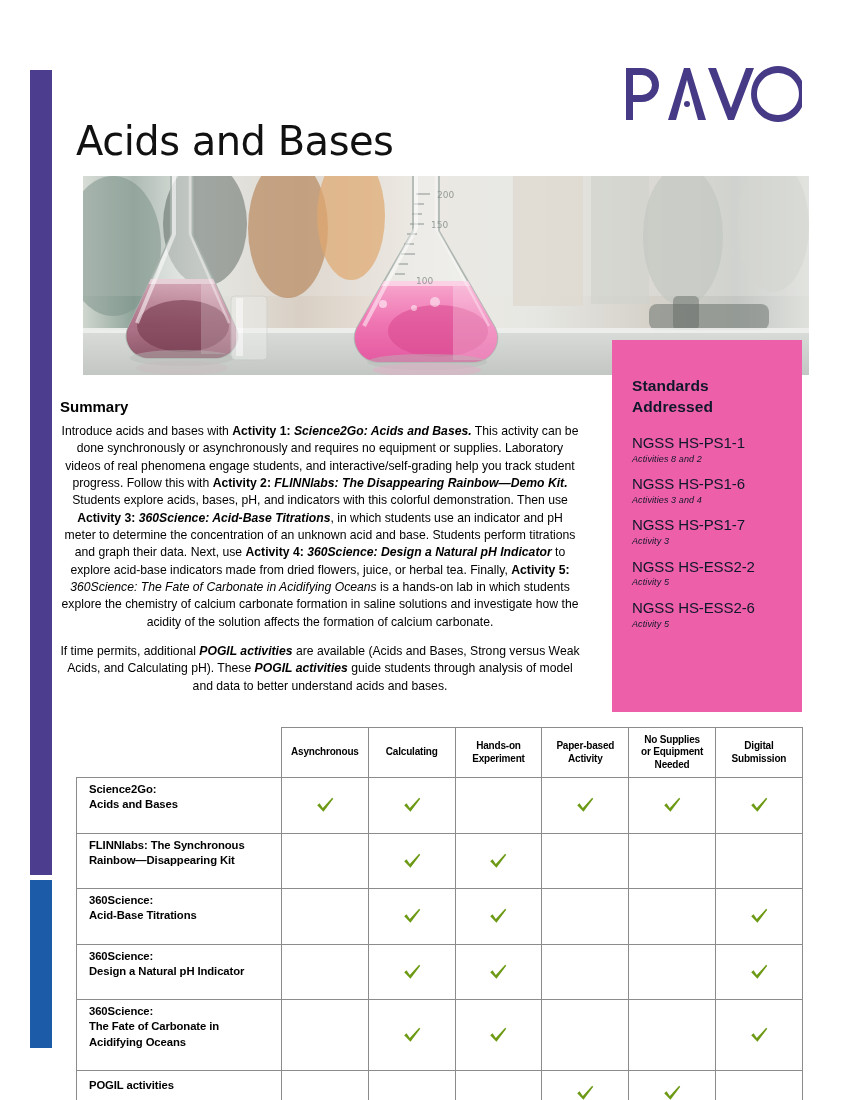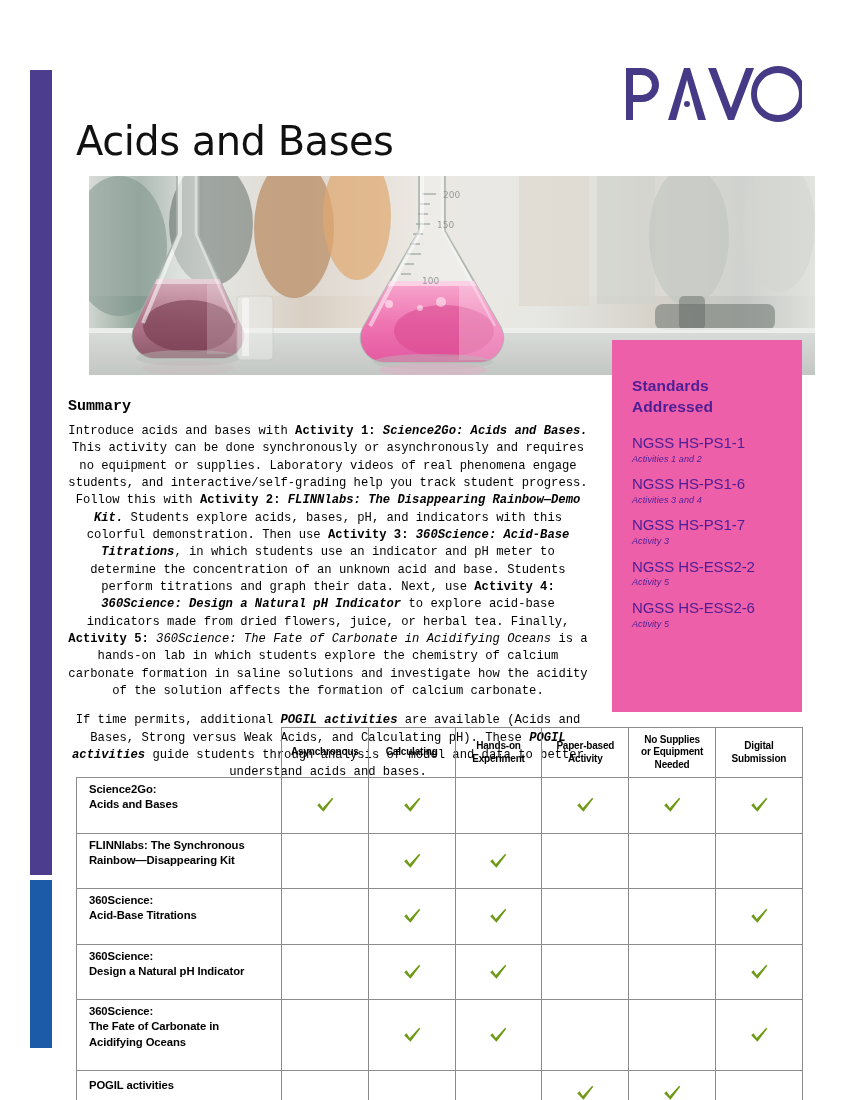--- a/index.html
+++ b/index.html
@@ -54,39 +54,39 @@
     font-size: 40px;
     font-weight: 400;
     letter-spacing: -0.5px;
     color: #111111;
     font-family: "DejaVu Sans", sans-serif;
   }
 
   
   .hero {
     position: absolute;
-    left: 89px;
+    left: 83px;
     top: 176px;
     width: 726px;
     height: 256px;
     overflow: hidden;
   }
   .hero svg { display: block; }
 
   
   .standards {
     position: absolute;
     left: 612px;
     top: 340px;
     width: 190px;
     height: 372px;
     background: #ed5fa8;
     box-sizing: border-box;
     padding: 36px 0 0 20px;
-    color: #4c1d95;
+    color: #0f172a;
   }
   .standards-title {
     font-size: 15.5px;
     font-weight: 700;
     line-height: 1.35;
     margin-bottom: 16px;
     letter-spacing: 0.1px;
   }
   .std-item { margin-bottom: 9px; }
   .std-code {
@@ -99,24 +99,23 @@
     font-size: 9px;
     font-style: italic;
     font-weight: 400;
     line-height: 1.5;
     letter-spacing: 0.1px;
   }
 
   
   .summary {
     position: absolute;
-    left: 68px;
+    left: 60px;
     top: 398px;
     width: 520px;
-    font-family: Liberation Mono, monospace;
   }
   .summary h2 {
     margin: 0 0 8px 0;
     font-size: 15px;
     font-weight: 700;
     letter-spacing: 0px;
   }
   .summary p {
     margin: 0 0 12px 0;
     font-size: 12.2px;
@@ -316,21 +315,21 @@
 </div>
 
 <div class="standards">
   <div class="standards-title">
     <div>Standards</div>
     <div>Addressed</div>
   </div>
 
   <div class="std-item">
     <div class="std-code">NGSS HS-PS1-1</div>
-    <div class="std-note">Activities 1 and 2</div>
+    <div class="std-note">Activities 8 and 2</div>
   </div>
   <div class="std-item">
     <div class="std-code">NGSS HS-PS1-6</div>
     <div class="std-note">Activities 3 and 4</div>
   </div>
   <div class="std-item">
     <div class="std-code">NGSS HS-PS1-7</div>
     <div class="std-note">Activity 3</div>
   </div>
   <div class="std-item">

